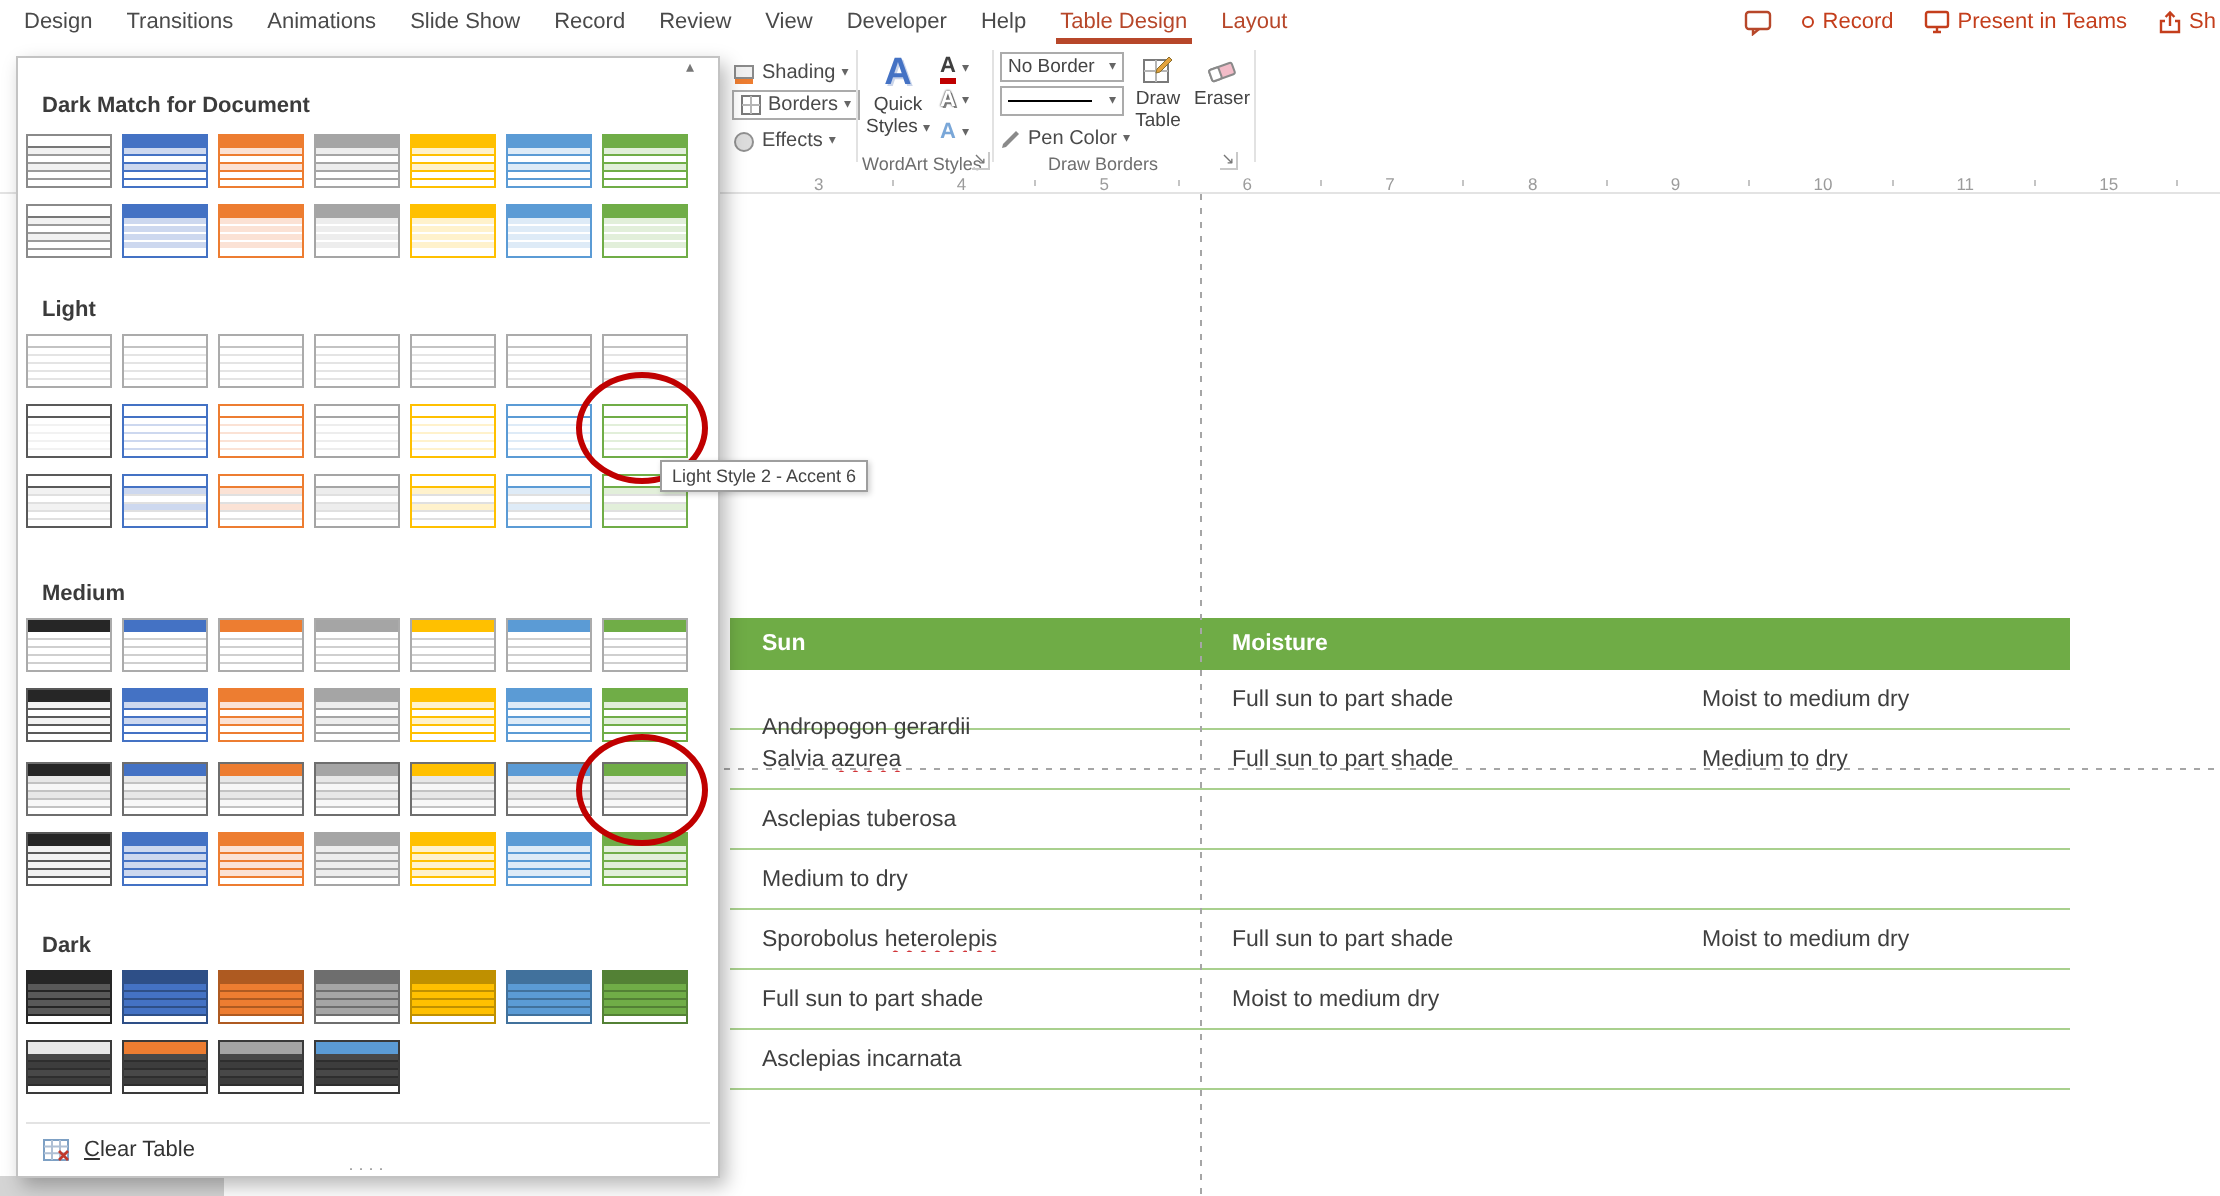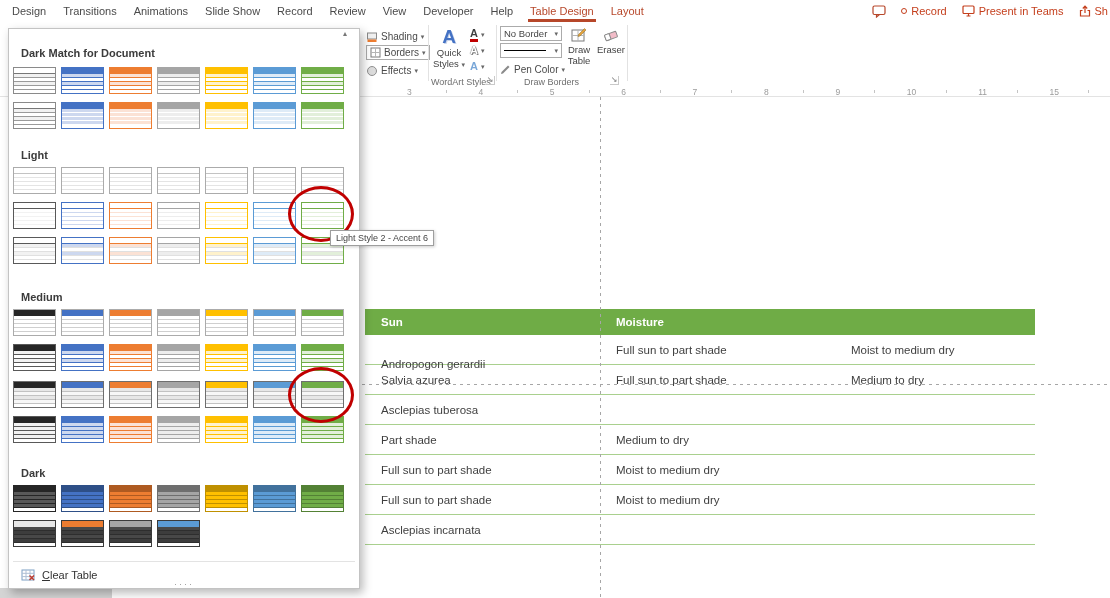--- a/index.html
+++ b/index.html
@@ -250,24 +250,24 @@
           <div class="tcell" style="width: 235px;"><span>Salvia</span> <span class="misspell">azurea</span></div>
           <div class="tcell" style="width: 235px;"><span>Full</span> <span>sun</span> <span>to</span> <span>part</span> <span>shade</span></div>
           <div class="tcell" style="width: 200px;"><span>Medium</span> <span>to</span> <span>dry</span></div>
         </div>
         <div class="trow">
           <div class="tcell" style="width: 235px;"><span>Asclepias</span> <span>tuberosa</span></div>
           <div class="tcell" style="width: 235px;"><span></span></div>
           <div class="tcell" style="width: 200px;"><span></span></div>
         </div>
         <div class="trow">
-          <div class="tcell" style="width: 235px;"><span>Part</span> <span>shade</span></div>
           <div class="tcell" style="width: 200px;"><span>Medium</span> <span>to</span> <span>dry</span></div>
         </div>
         <div class="trow">
+          <div class="tcell" style="width: 235px;"><span>Sporobolus</span> <span class="misspell">heterolepis</span></div>
           <div class="tcell" style="width: 235px;"><span>Full</span> <span>sun</span> <span>to</span> <span>part</span> <span>shade</span></div>
           <div class="tcell" style="width: 200px;"><span>Moist</span> <span>to</span> <span>medium</span> <span>dry</span></div>
         </div>
         <div class="trow">
           <div class="tcell" style="width: 235px;"><span>Full</span> <span>sun</span> <span>to</span> <span>part</span> <span>shade</span></div>
           <div class="tcell" style="width: 200px;"><span>Moist</span> <span>to</span> <span>medium</span> <span>dry</span></div>
         </div>
         <div class="trow">
           <div class="tcell" style="width: 235px;"><span>Asclepias</span> <span>incarnata</span></div>
           <div class="tcell" style="width: 235px;"><span></span></div>

